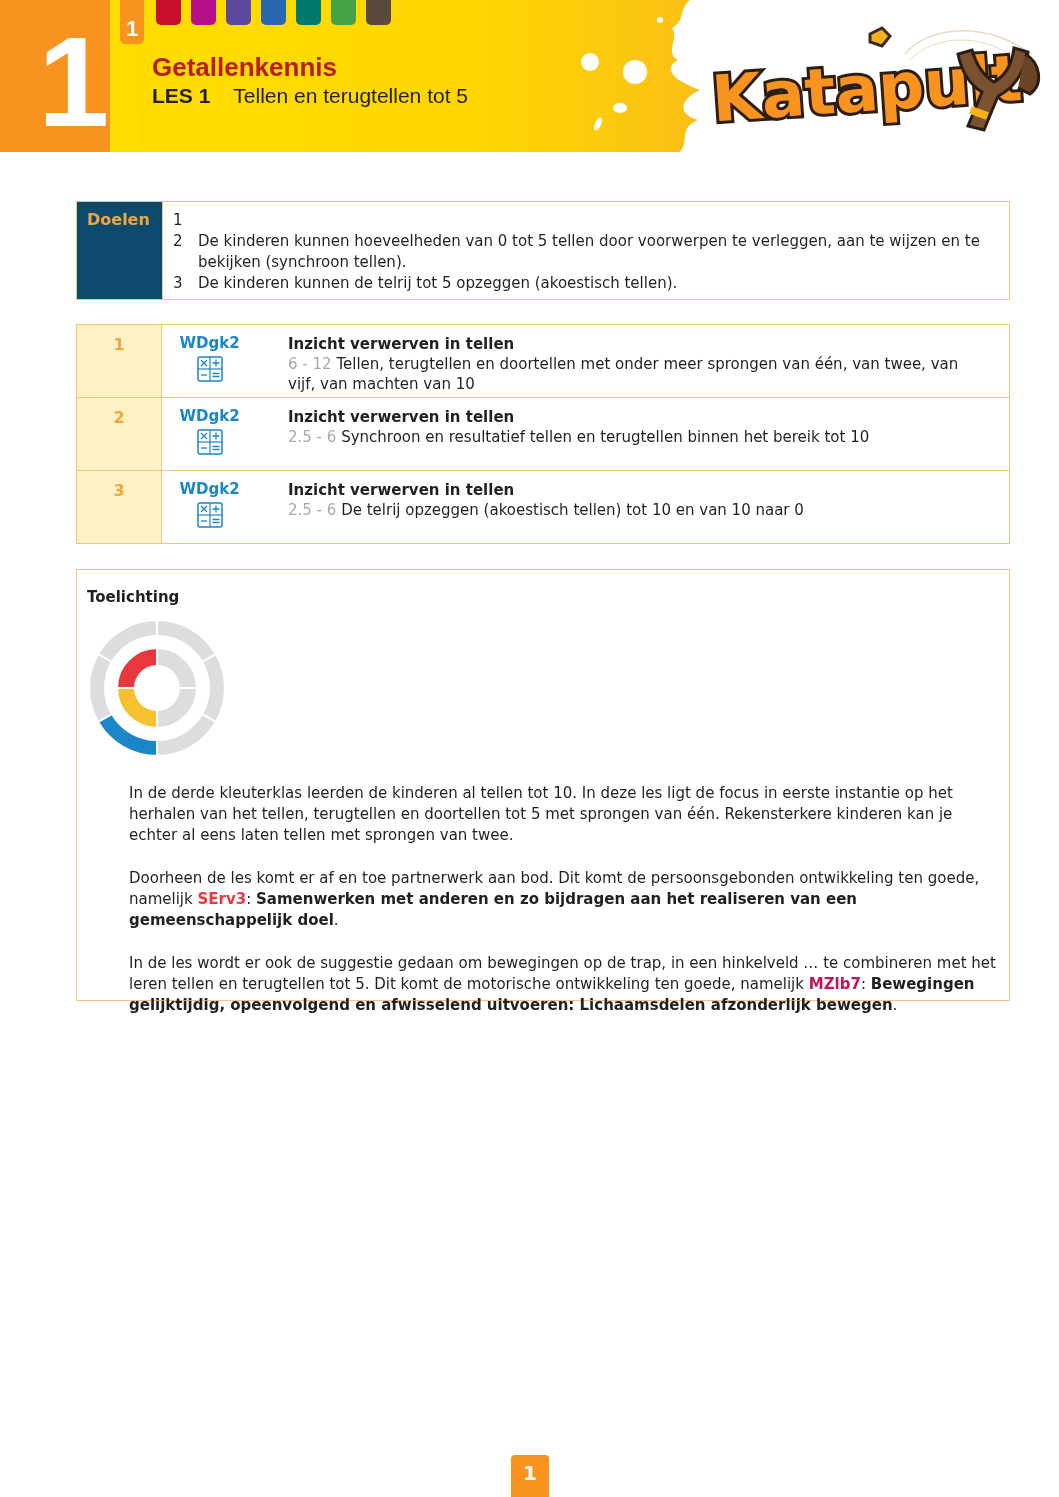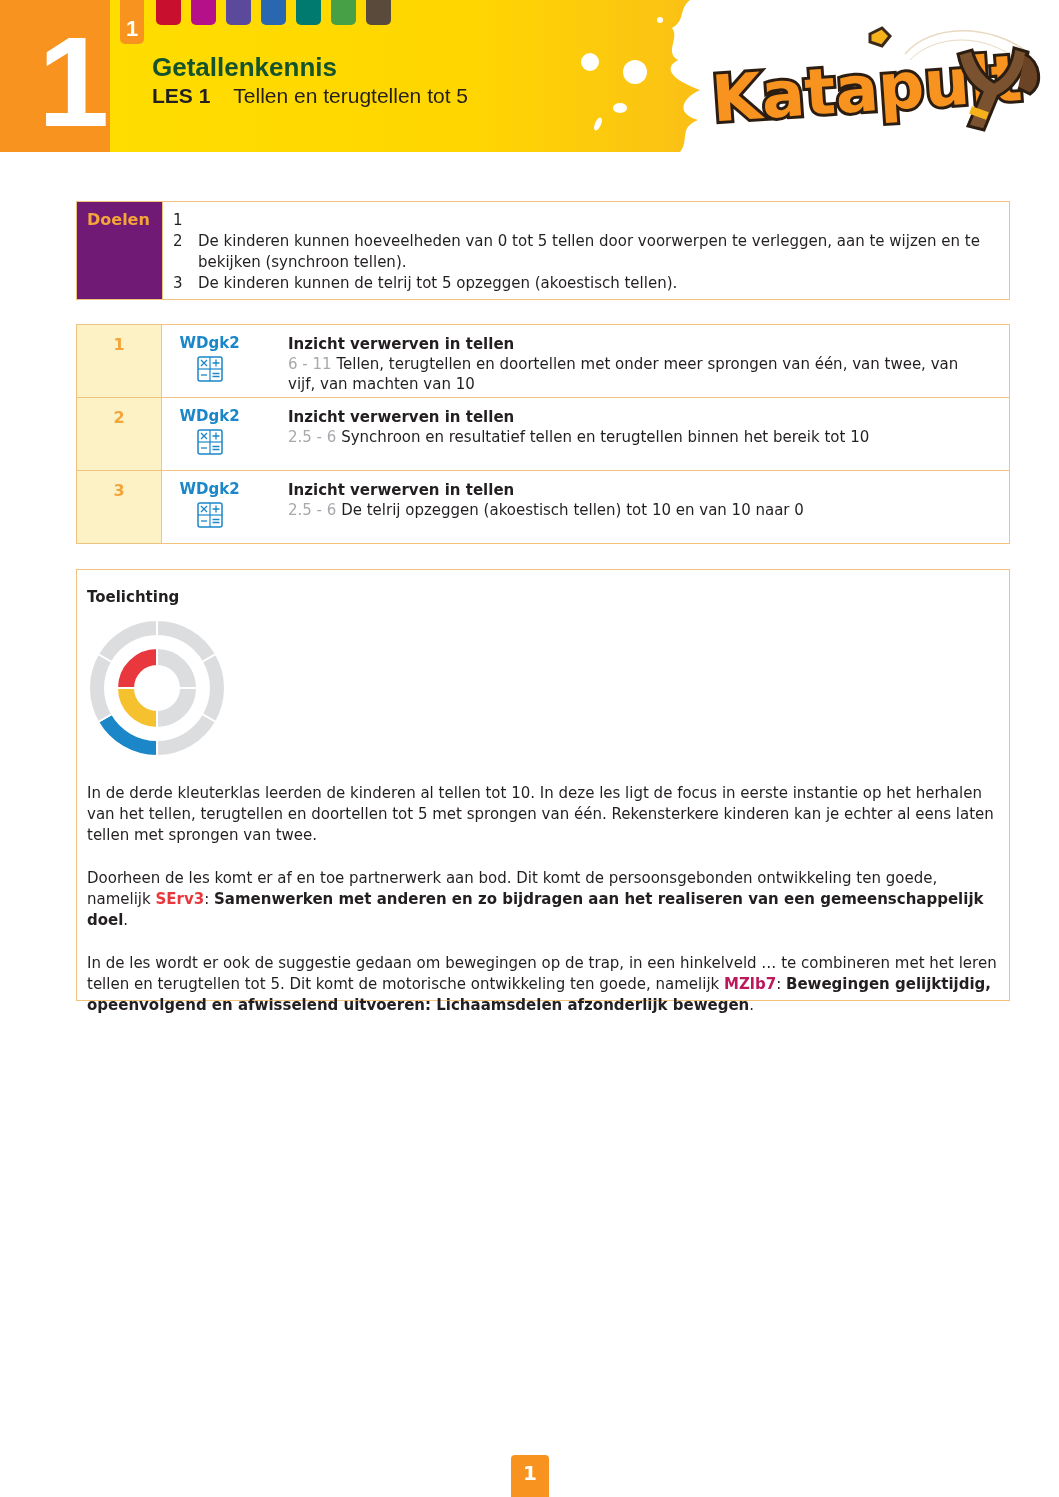--- a/index.html
+++ b/index.html
@@ -13,30 +13,30 @@
     font-weight: bold; font-size: 128px; line-height: 128px; color: #ffffff; }
   .yellow-band { position: absolute; left: 110px; top: 0; width: 650px; height: 152px;
     background: linear-gradient(90deg, #ffdd00 0%, #ffd600 55%, #fbc413 85%, #f8b71a 100%); }
   .splash { position: absolute; left: 560px; top: 0; width: 200px; height: 152px; }
   .small-badge { position: absolute; left: 120px; top: 0; width: 24px; height: 44px; background: #f7931e;
     border-radius: 0 0 5px 5px; color: #fff; font-family: "Liberation Sans", sans-serif; font-weight: bold;
     font-size: 22px; line-height: 22px; padding-top: 18px; text-align: center; }
   .color-tabs { position: absolute; left: 156px; top: 0; display: flex; gap: 10px; }
   .color-tab { width: 25px; height: 25px; border-radius: 0 0 5px 5px; }
   .subject-title { position: absolute; left: 152px; top: 52px; font-family: "Liberation Sans", sans-serif;
-    font-weight: bold; font-size: 26px; color: #14532d; }
+    font-weight: bold; font-size: 26px; color: #b91c1c; }
   .lesson-line { position: absolute; left: 152px; top: 84px; font-family: "Liberation Sans", sans-serif;
     font-size: 21px; color: #231f20; white-space: pre; }
   .lesson-line .les { font-weight: bold; }
   .logo { position: absolute; left: 700px; top: 14px; width: 345px; height: 120px; }
 
   
   .box { position: absolute; left: 76px; width: 934px; border: 1.5px solid #f0c47c; }
   .doelen-box { top: 201px; height: 99px; display: flex; }
-  .doelen-label { width: 86px; background: #701a75; border-right: 1.5px solid #f0c47c;
+  .doelen-label { width: 86px; background: #0c4a6e; border-right: 1.5px solid #f0c47c;
     color: #f4a53a; font-weight: bold; font-size: 16px; padding: 8px 0 0 10px; }
   .doelen-list { flex: 1; padding: 8px 8px 0 10px; font-size: 15px; line-height: 21px; }
   .doelen-item { display: flex; }
   .doelen-item .n { width: 25px; flex: none; }
 
   .goals-table { top: 324px; height: 220px; }
   .goal-row { display: flex; border-bottom: 1.5px solid #f0c47c; }
   .goal-row:last-child { border-bottom: none; }
   .goal-num { width: 85px; background: #fdf1c6; border-right: 1.5px solid #f0c47c; text-align: center;
     color: #f4a53a; font-weight: bold; font-size: 16px; padding-top: 10px; }
@@ -44,21 +44,21 @@
   .goal-code { color: #1b87c9; font-weight: bold; font-size: 15px; display: block; text-align: center; }
   .calc-icon { display: inline-block; margin-top: 4px; }
   .goal-text { flex: 1; padding: 9px 20px 0 0; font-size: 15px; line-height: 20px; margin-left: 31px; }
   .goal-title { font-weight: bold; display: block; }
   .age { color: #a7a9ac; }
 
   .toelichting-box { top: 569px; height: 432px; padding: 8px 10px; }
   .toel-title { font-weight: bold; font-size: 15px; margin-top: 10px; }
   .donut { position: absolute; left: 10px; top: 48px; }
   .toel-text { position: absolute; left: 10px; top: 213px; width: 915px; font-size: 15px; line-height: 21px; }
-  .toel-text p { margin-bottom: 22px; }
+  .toel-text p { margin-bottom: 22px; margin-left: 42px; }
   .b { font-weight: bold; }
   .red-code { color: #e8383d; font-weight: bold; }
   .yellow-code { color: #be185d; font-weight: bold; }
 
   .page-num { position: absolute; left: 511px; top: 1455px; width: 38px; height: 42px; background: #f7931e;
     border-radius: 4px 4px 0 0; color: #fff; font-weight: bold; font-size: 20px; text-align: center; padding-top: 6px; }
 </style>
 </head>
 <body>
 
@@ -126,21 +126,21 @@
         <line x1="13" y1="1" x2="13" y2="25" stroke="#1b87c9" stroke-width="1.2"></line>
         <line x1="1" y1="13" x2="25" y2="13" stroke="#1b87c9" stroke-width="1.2"></line>
         <path d="M4 4 L10 10 M10 4 L4 10" stroke="#1b87c9" stroke-width="1.3"></path>
         <path d="M19 3.5 V10.5 M15.5 7 H22.5" stroke="#1b87c9" stroke-width="1.3"></path>
         <path d="M4 19 H10" stroke="#1b87c9" stroke-width="1.3"></path>
         <path d="M15.5 17.5 H22.5 M15.5 20.5 H22.5" stroke="#1b87c9" stroke-width="1.3"></path>
       </svg>
     </div>
     <div class="goal-text">
       <span class="goal-title">Inzicht verwerven in tellen</span>
-      <span class="age">6 - 11</span>
+      <span class="age">6 - 12</span>
       <span>Tellen, terugtellen en doortellen met onder meer sprongen van één, van twee, van vijf, van machten van 10</span>
     </div>
   </div>
   <div class="goal-row" style="height:73px">
     <div class="goal-num">2</div>
     <div class="goal-code-cell">
       <span class="goal-code">WDgk2</span>
       <svg class="calc-icon" width="26" height="26" viewBox="0 0 26 26">
         <rect x="1" y="1" width="24" height="24" rx="2" fill="none" stroke="#1b87c9" stroke-width="1.5"></rect>
         <line x1="13" y1="1" x2="13" y2="25" stroke="#1b87c9" stroke-width="1.2"></line>

